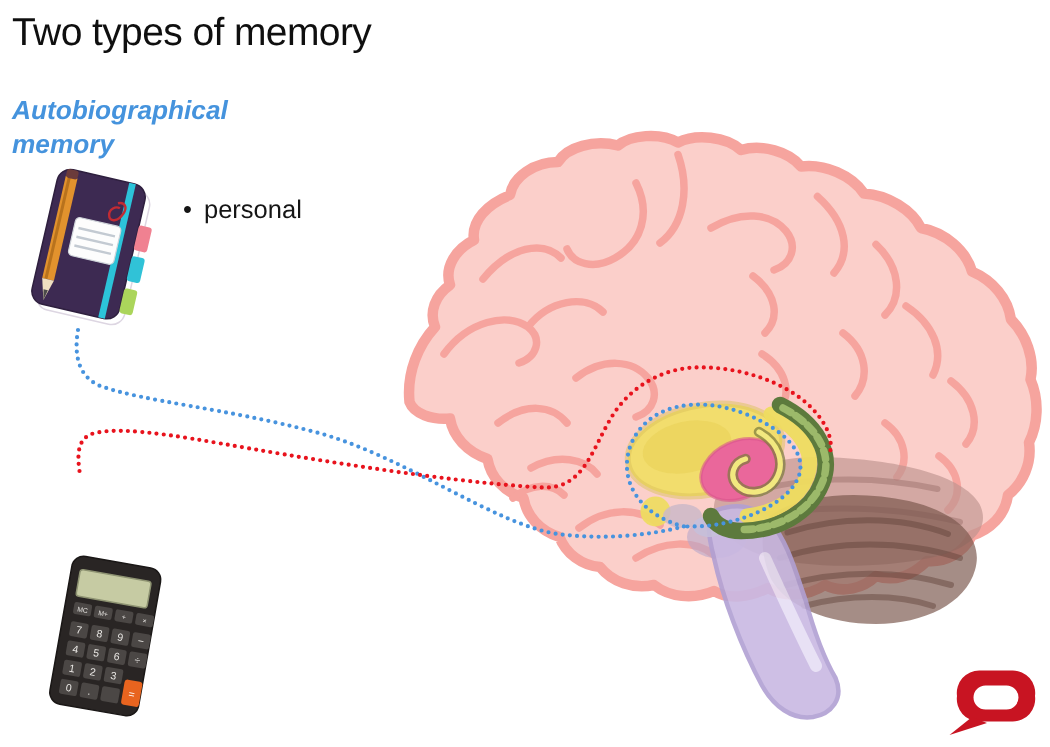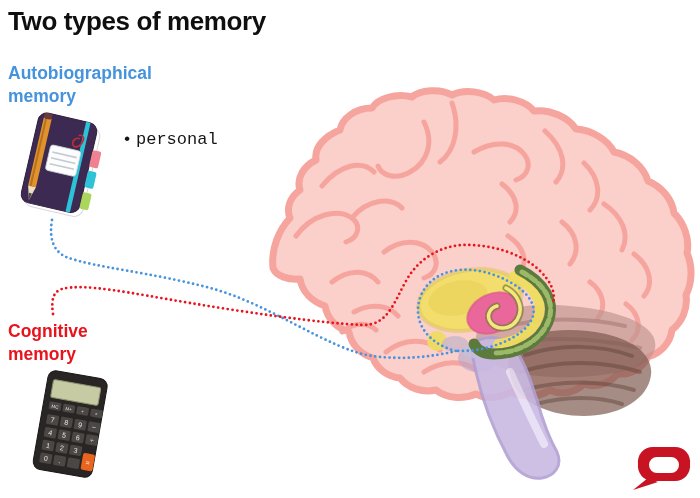--- a/index.html
+++ b/index.html
@@ -1,27 +1,27 @@
 <!DOCTYPE html>
 <html><head>
 <meta charset="utf-8">
 <style>
   html,body{margin:0;padding:0;background:#ffffff;}
   body{width:700px;height:498px;font-family:"Liberation Sans",sans-serif;}
   .stage{position:relative;width:700px;height:498px;overflow:hidden;background:#fff;}
   svg.art{position:absolute;left:0;top:0;}
-  .title{position:absolute;left:8px;top:6px;font-size:26px;font-weight:bold;
+  .title{position:absolute;left:8px;top:6px;font-size:26px;font-weight:normal;
          letter-spacing:-0.4px;color:#0f0f0f;}
-  .memlabel{position:absolute;font-size:17.5px;font-weight:bold;line-height:1.3;}
+  .memlabel{position:absolute;font-size:17.5px;font-weight:bold;line-height:1.3;font-style:italic;}
   .memlabel.blue{left:8px;top:62px;width:165px;color:#4593dd;}
   .memlabel.red{left:8px;top:320px;width:100px;color:#e8131d;}
   .bullets{position:absolute;font-size:17px;color:#151515;line-height:25px;}
   .bullets.auto{left:122px;top:127px;width:160px;}
   .bullets.cog{left:107px;top:380px;width:168px;}
-  .bullet{position:relative;padding-left:14px;font-family:Liberation Mono, monospace;}
+  .bullet{position:relative;padding-left:14px;}
   .bullet::before{content:"•";position:absolute;left:0;top:0;}
 </style>
 </head>
 <body>
 
 <div class="stage">
 
   <svg class="art" width="700" height="498" viewBox="0 0 700 498">
 
     <g>
@@ -185,16 +185,15 @@
   </svg>
 
   <div class="title">Two types of memory</div>
 
   <div class="memlabel blue">Autobiographical memory</div>
 
   <div class="bullets auto">
     <div class="bullet">personal</div>
   </div>
 
-  <div class="memlabel red">Cognitive memory</div>
 
 
 </div>
 
 </body></html>

